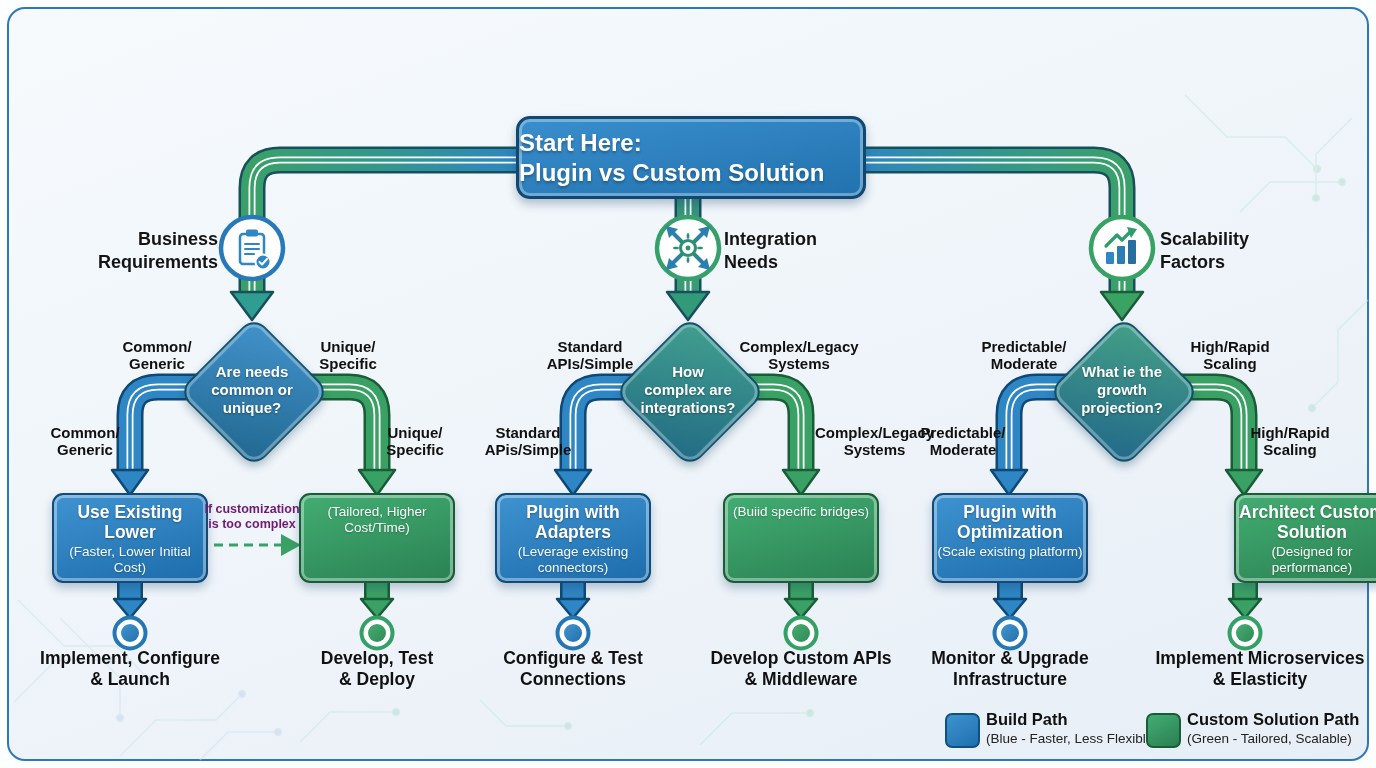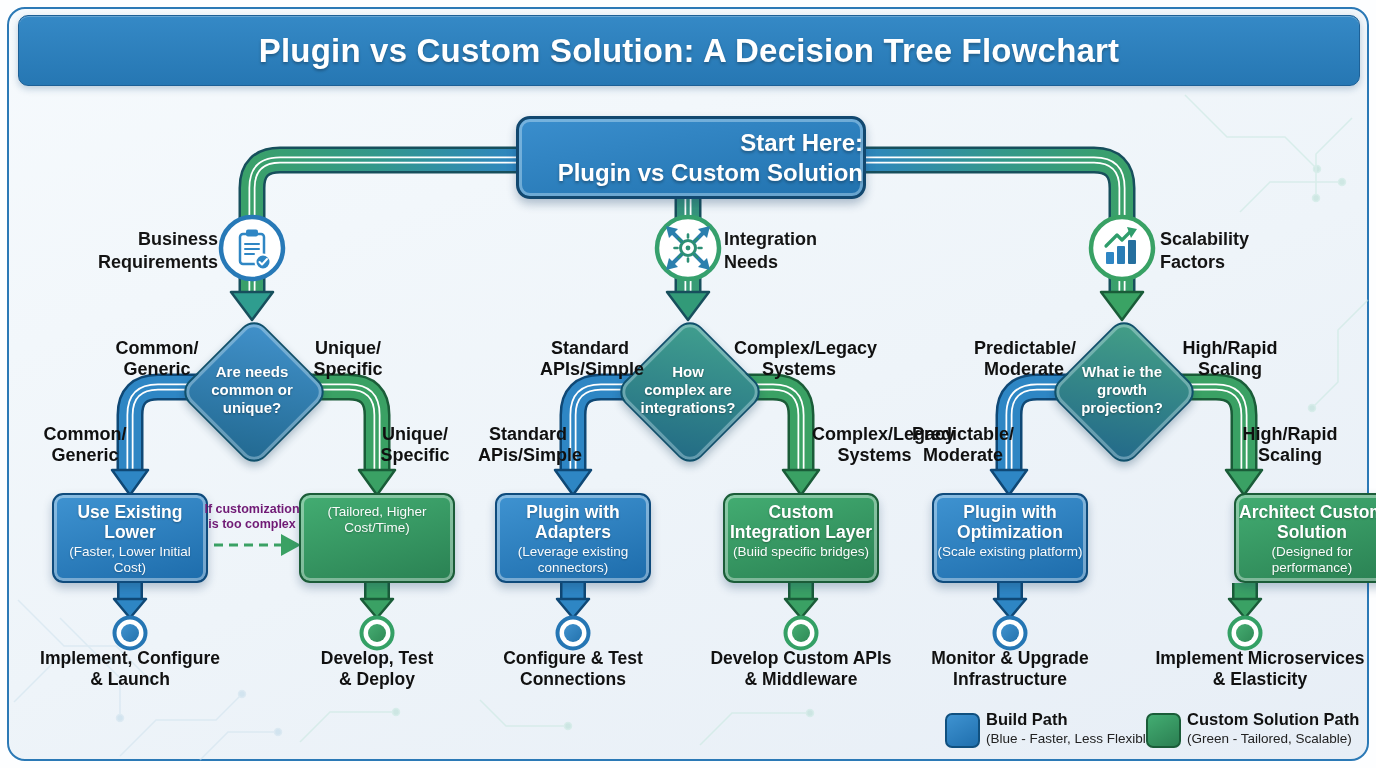--- a/index.html
+++ b/index.html
@@ -12,34 +12,34 @@
   .pre{white-space:pre-line;}
   .titlebar{left:18px;top:15px;width:1340px;height:69px;border-radius:10px;
     background:linear-gradient(180deg,#3589c6,#2677b3);border:1px solid #1d6096;
     display:flex;align-items:center;justify-content:center;
     box-shadow:0 3px 7px rgba(20,70,120,.25), inset 0 1px 0 rgba(255,255,255,.25);}
   .titlebar h1{margin:0;color:#fff;font-size:33px;font-weight:700;letter-spacing:.2px;
     text-shadow:0 2px 3px rgba(0,0,0,.28);}
   .startnode{left:516px;top:116px;width:344px;height:77px;border-radius:14px;
     background:linear-gradient(170deg,#3a8ecd,#2172ae);border:3px solid #12486f;
     box-shadow:inset 0 0 0 3px rgba(190,225,245,.45), 0 5px 10px rgba(20,60,100,.3);
-    display:flex;flex-direction:column;align-items:flex-end;justify-content:center;
+    display:flex;flex-direction:column;align-items:flex-start;justify-content:center;
     color:#fff;font-size:24px;font-weight:700;line-height:1.25;
     text-shadow:0 2px 3px rgba(0,0,0,.3);}
   .branchlabel{font-size:18px;font-weight:700;color:#141414;line-height:1.25;}
   .diamond{width:104px;height:104px;border-radius:16px;transform:rotate(45deg);
     border:2.5px solid #10506b;
     box-shadow:inset 0 0 0 3px rgba(220,240,250,.35), 3px 3px 8px rgba(20,60,90,.3);}
   .d1{background:linear-gradient(145deg,#4292cc,#21688f);}
   .d2{background:linear-gradient(145deg,#41a08e,#226a85);}
   .d3{background:linear-gradient(145deg,#44a086,#22688a);}
   .dlabel{width:130px;height:60px;display:flex;align-items:center;justify-content:center;
     text-align:center;color:#fff;font-size:15px;font-weight:700;line-height:1.18;
     text-shadow:0 1px 2px rgba(0,0,0,.35);}
-  .edgelabel{font-size:18px;font-weight:700;color:#101010;line-height:1.15;text-align:center;}
+  .edgelabel{font-size:15px;font-weight:700;color:#101010;line-height:1.15;text-align:center;}
   .outbox{top:493px;width:156px;height:90px;border-radius:11px;color:#fff;text-align:center;
     padding-top:7px;box-sizing:border-box;
     box-shadow:inset 0 0 0 3px rgba(255,255,255,.38), 0 5px 10px rgba(20,60,100,.28);}
   .outbox .t{font-size:17.5px;font-weight:700;line-height:1.15;text-shadow:0 1px 2px rgba(0,0,0,.3);}
   .outbox .s{font-size:13.5px;font-weight:500;line-height:1.18;margin-top:2px;opacity:.97;
     text-shadow:0 1px 2px rgba(0,0,0,.25);}
   .boxblue{background:linear-gradient(165deg,#3f93d1,#1d6cab);border:2.5px solid #0f4b7c;}
   .boxgreen{background:linear-gradient(165deg,#43ad72,#2a8153);border:2.5px solid #1b5c38;}
   .terminal{top:648px;width:240px;text-align:center;font-size:17.5px;font-weight:700;
     color:#111;line-height:1.2;}
@@ -235,23 +235,20 @@
     <g>
       <circle cx="1122" cy="248" r="31" fill="#fff" stroke="#38a164" stroke-width="4.5"></circle>
       <rect x="1106" y="252" width="8" height="12" rx="1" fill="#2f86c4"></rect>
       <rect x="1117" y="246" width="8" height="18" rx="1" fill="#2b7db6"></rect>
       <rect x="1128" y="240" width="8" height="24" rx="1" fill="#266f9e"></rect>
       <path d="M1106 246 L1117 235 L1122 240 L1131 231" stroke="#2f9d6b" stroke-width="3.2" fill="none" stroke-linecap="round" stroke-linejoin="round"></path>
       <polygon points="1127,227 1137,229 1131,238" fill="#2f9d6b"></polygon>
     </g>
   </svg>
 
-  <header class="abs titlebar">
-    <h1>Plugin vs Custom Solution: A Decision Tree Flowchart</h1>
-  </header>
 
   <div class="abs startnode">
     <div>Start Here:</div>
     <div>Plugin vs Custom Solution</div>
   </div>
 
   <div class="abs branchlabel pre" style="left:48px;top:228px;width:170px;text-align:right;">Business
 Requirements</div>
   <div class="abs branchlabel pre" style="left:724px;top:228px;width:170px;">Integration
 Needs</div>
@@ -302,21 +299,20 @@
     <div class="s">(Faster, Lower Initial Cost)</div>
   </div>
   <div class="abs outbox boxgreen" style="left:299px;">
     <div class="s">(Tailored, Higher Cost/Time)</div>
   </div>
   <div class="abs outbox boxblue" style="left:495px;">
     <div class="t">Plugin with Adapters</div>
     <div class="s">(Leverage existing connectors)</div>
   </div>
   <div class="abs outbox boxgreen" style="left:723px;">
-    <div class="t">Custom Integration Layer</div>
     <div class="s">(Buiid specific bridges)</div>
   </div>
   <div class="abs outbox boxblue" style="left:932px;">
     <div class="t">Plugin with Optimization</div>
     <div class="s">(Scale existing platform)</div>
   </div>
   <div class="abs outbox boxgreen" style="left:1234px;">
     <div class="t">Architect Custom Solution</div>
     <div class="s">(Designed for performance)</div>
   </div>

